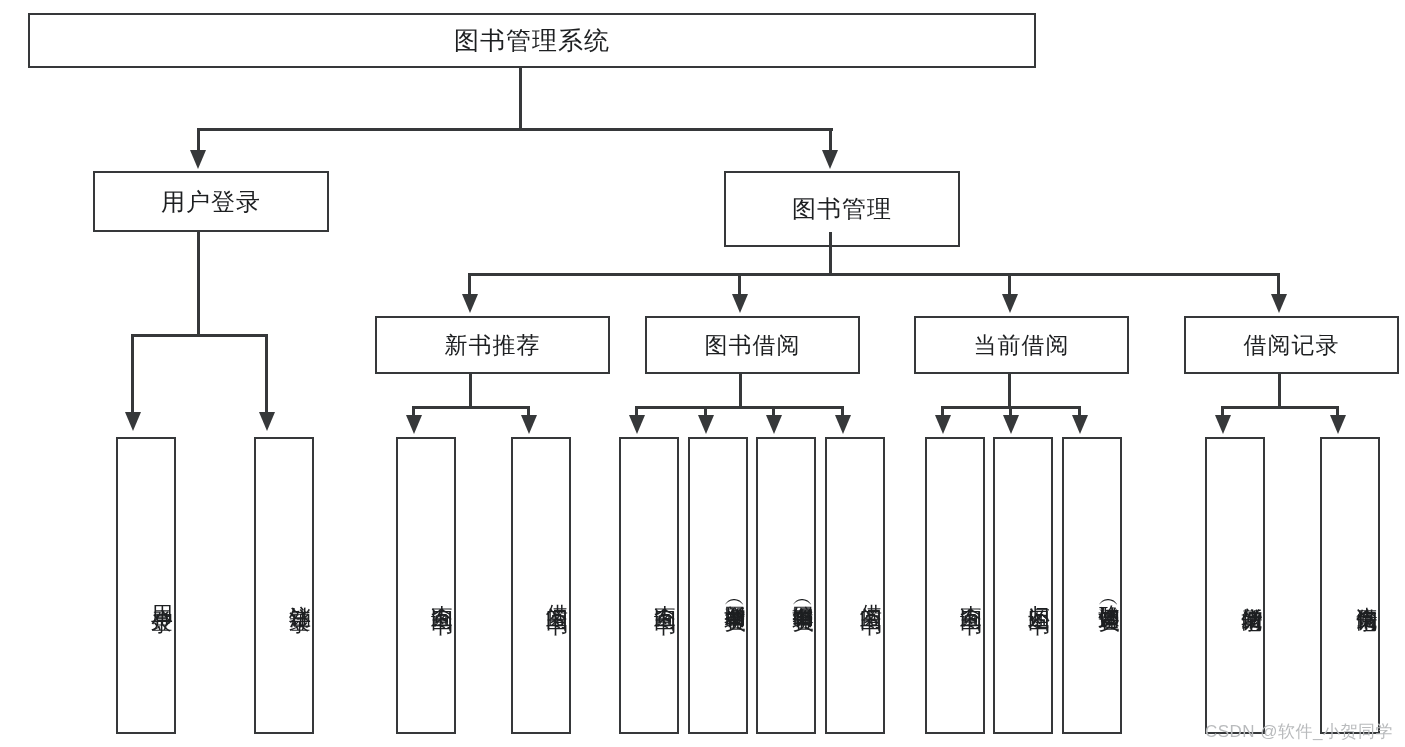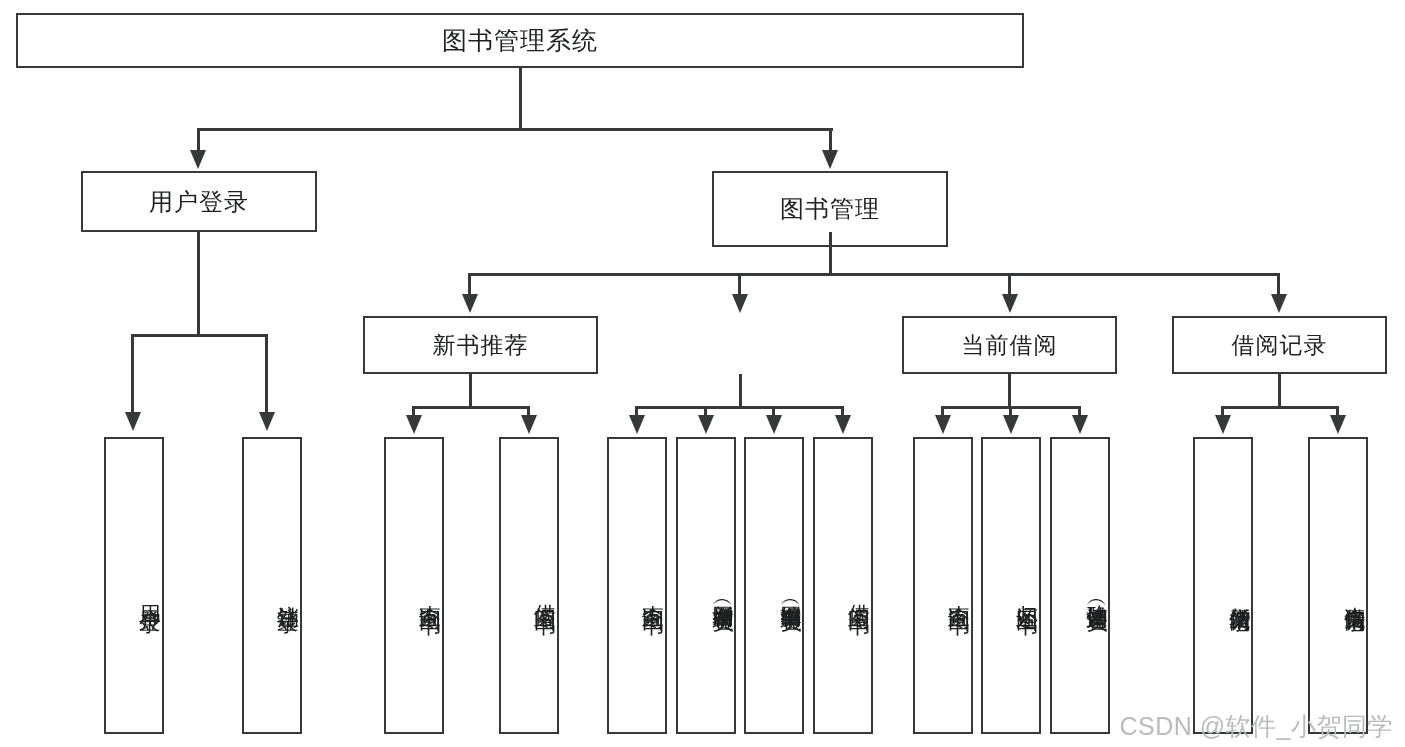--- a/index.html
+++ b/index.html
@@ -20,20 +20,21 @@
   
   .node {
     position: absolute;
     box-sizing: border-box;
     background: #ffffff;
     border: 2px solid #36383a;
     display: flex;
     align-items: center;
     justify-content: center;
     color: #1d1f21;
+    margin-left: 12px;
   }
   .node.root {
     font-size: 25px;
     letter-spacing: 1px;
   }
   .node.lvl2 {
     font-size: 24px;
     letter-spacing: 1px;
   }
   .node.lvl3 {
@@ -68,21 +69,21 @@
     height: 0;
     border-left: 8px solid transparent;
     border-right: 8px solid transparent;
     border-top: 19px solid #36383a;
   }
   
   #watermark {
     position: absolute;
     right: 12px;
     bottom: 4px;
-    font-size: 25px;
+    font-size: 17px;
     color: #b9bbbd;
     letter-spacing: 0.5px;
     white-space: nowrap;
     pointer-events: none;
   }
 </style>
 </head>
 <body>
 
 <div id="canvas">
@@ -125,20 +126,23 @@
   <div class="arrow" style="left:732px; top:294px;"></div>
 
   <div class="edge v" style="left:1008px; top:273px; width:3px; height:25px;"></div>
   <div class="arrow" style="left:1002px; top:294px;"></div>
 
   <div class="edge v" style="left:1277px; top:273px; width:3px; height:25px;"></div>
   <div class="arrow" style="left:1271px; top:294px;"></div>
 
   <div class="node lvl3" style="left:363px; top:316px; width:235px; height:58px;">
     <span>新书推荐</span>
+  </div>
+  <div class="node lvl3" style="left:633px; top:316px; width:215px; height:58px;">
+    <span>图书借阅</span>
   </div>
   <div class="node lvl3" style="left:1172px; top:316px; width:215px; height:58px;">
     <span>借阅记录</span>
   </div>
   <div class="node lvl3" style="left:902px; top:316px; width:215px; height:58px;">
     <span>当前借阅</span>
   </div>
 
   <div class="edge v" style="left:469px; top:374px; width:3px; height:33px;"></div>
   <div class="edge h" style="left:412px; top:406px; width:118px; height:3px;"></div>

